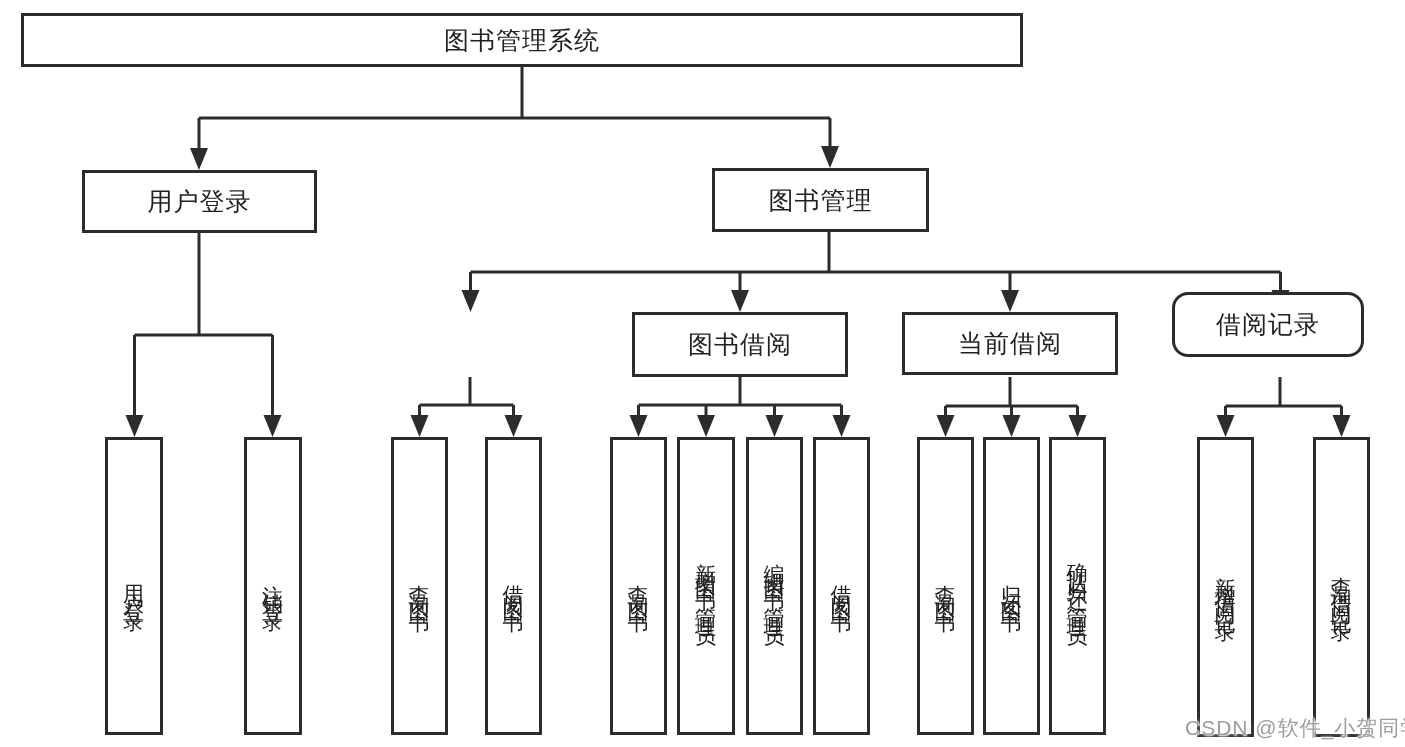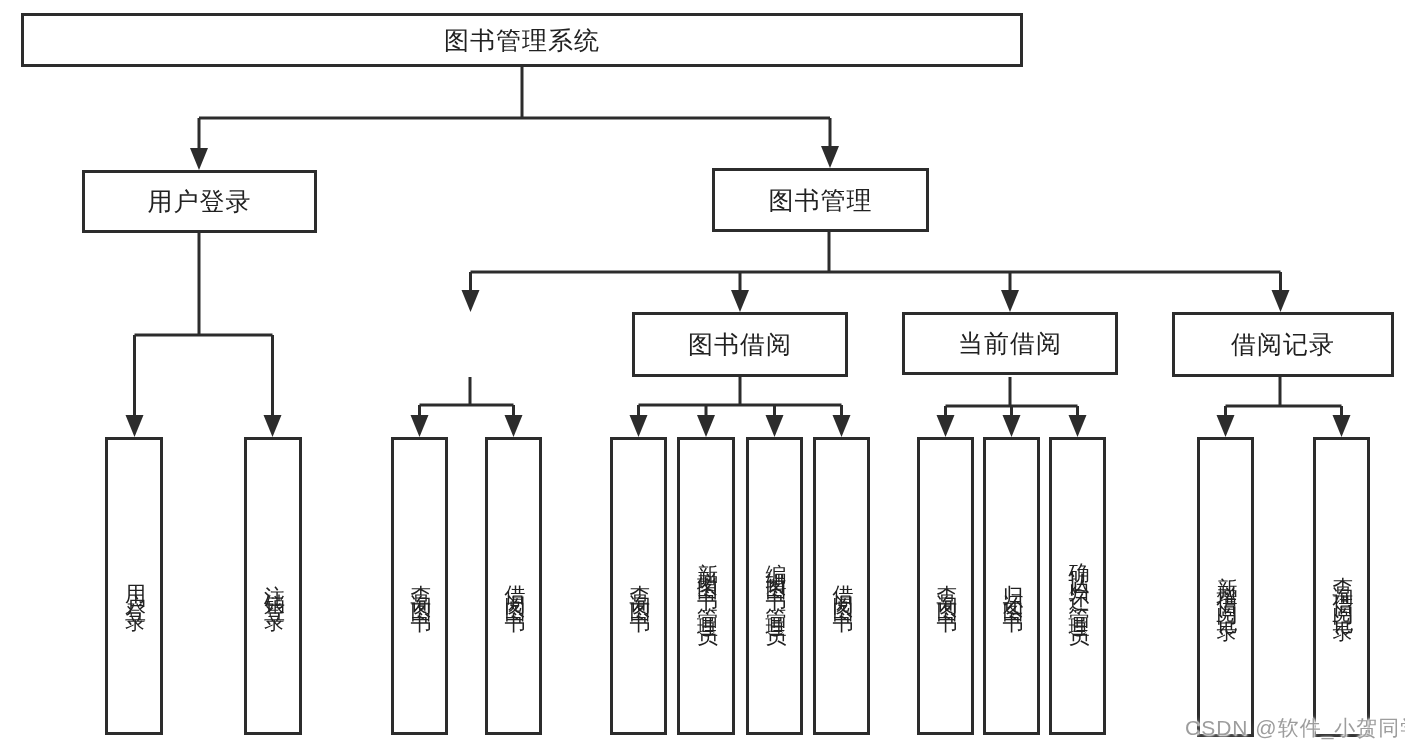--- a/index.html
+++ b/index.html
@@ -19,21 +19,20 @@
   }
   .box {
     position: absolute;
     box-sizing: border-box;
     border: 3px solid #2c2c2c;
     background: #ffffff;
     display: flex;
     align-items: center;
     justify-content: center;
     text-align: center;
-    font-family: Liberation Mono, monospace;
   }
   .hnode { font-size: 25px; letter-spacing: 1px; }
   .leaf {
     font-size: 21px;
     writing-mode: vertical-rl;
     text-orientation: mixed;
     letter-spacing: 9px;
     line-height: 1;
   }
   .leaf span { display: block; }
@@ -99,21 +98,21 @@
   <div class="box hnode" style="left:712px; top:168px; width:217px; height:64px;">
     <span>图书管理</span>
   </div>
 
   <div class="box hnode" style="left:632px; top:312px; width:216px; height:65px;">
     <span>图书借阅</span>
   </div>
   <div class="box hnode" style="left:902px; top:312px; width:216px; height:63px;">
     <span>当前借阅</span>
   </div>
-  <div class="box hnode" style="left:1172px; top:312px; width:222px; height:65px;">
+  <div class="box hnode" style="left:1172px; top:292px; width:192px; height:65px;border-radius:16px;">
     <span>借阅记录</span>
   </div>
 
   <div class="box leaf" style="left:105px; top:437px; width:58px; height:298px;">
     <span>用户登录</span>
   </div>
   <div class="box leaf" style="left:244px; top:437px; width:58px; height:298px;">
     <span>注销登录</span>
   </div>
 

